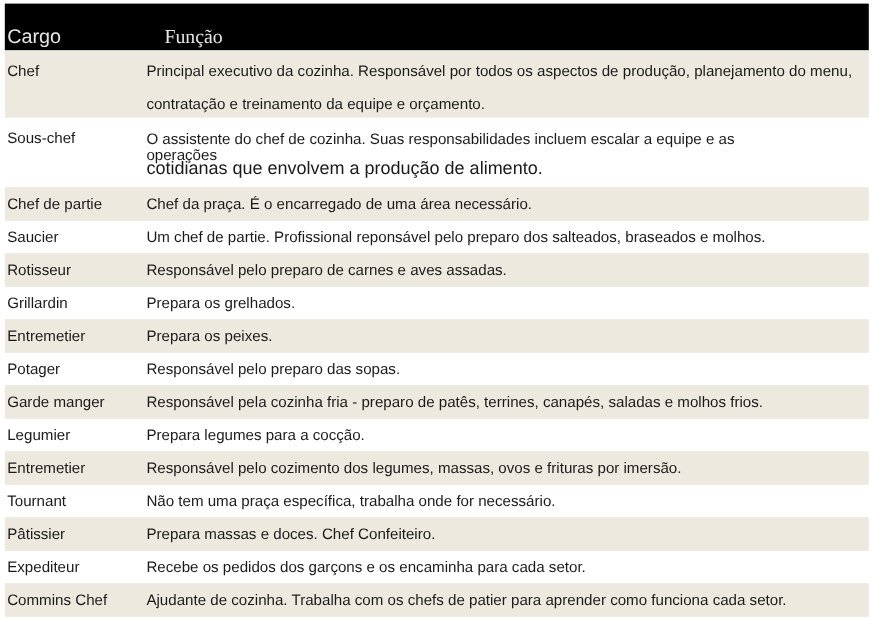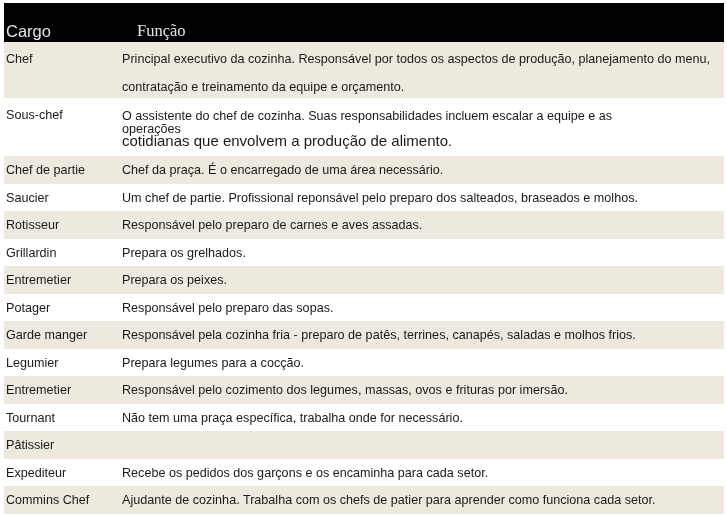--- a/index.html
+++ b/index.html
@@ -88,20 +88,21 @@
   <div class="row alt">
     <div class="c1">Entremetier</div>
     <div class="c2">Responsável pelo cozimento dos legumes, massas, ovos e frituras por imersão.</div>
   </div>
   <div class="row">
     <div class="c1">Tournant</div>
     <div class="c2">Não tem uma praça específica, trabalha onde for necessário.</div>
   </div>
   <div class="row alt">
     <div class="c1">Pâtissier</div>
+    <div class="c2">Prepara massas e doces. Chef Confeiteiro.</div>
   </div>
   <div class="row">
     <div class="c1">Expediteur</div>
     <div class="c2">Recebe os pedidos dos garçons e os encaminha para cada setor.</div>
   </div>
   <div class="row alt">
     <div class="c1">Commins Chef</div>
     <div class="c2">Ajudante de cozinha. Trabalha com os chefs de patier para aprender como funciona cada setor.</div>
   </div>
 </div>

